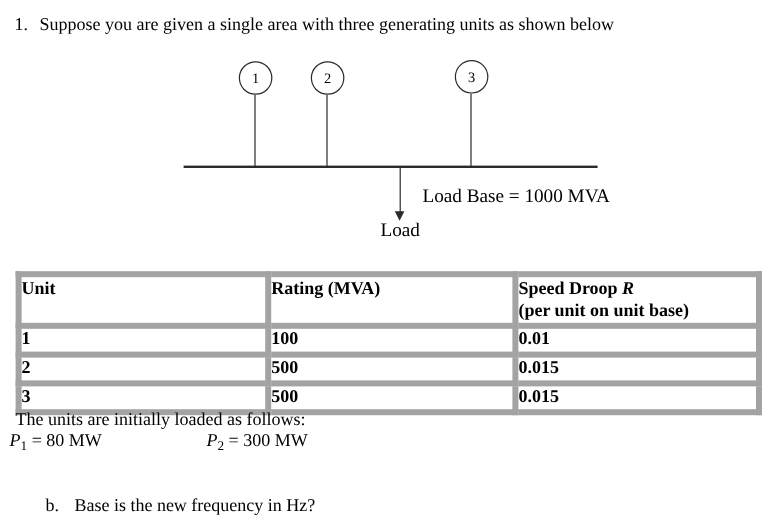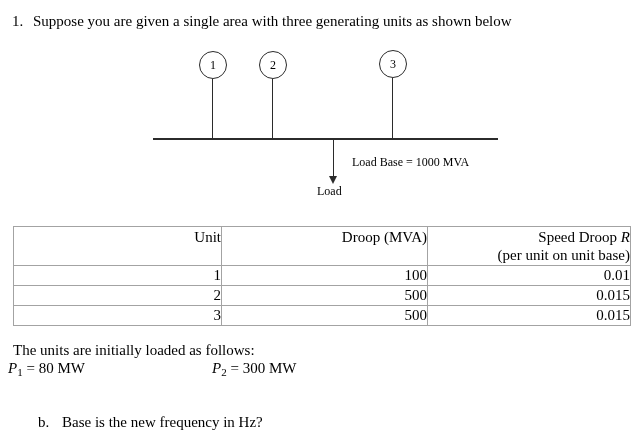--- a/index.html
+++ b/index.html
@@ -32,37 +32,38 @@
   .vline { position: absolute; width: 1px; background: #2b2b2b; }
   .hline { position: absolute; height: 2px; background: #2b2b2b; }
   .arrow-line { position: absolute; width: 1px; background: #2b2b2b; }
   .arrow-head {
     position: absolute;
     width: 0; height: 0;
     border-left: 4px solid transparent;
     border-right: 4px solid transparent;
     border-top: 8px solid #2b2b2b;
   }
-  .diagram-label { position: absolute; font-size: 12px; white-space: nowrap; }
+  .diagram-label { position: absolute; font-size: 16px; white-space: nowrap; }
 
   
   #spec-table {
     position: absolute;
     left: 13px; top: 226px;
     width: 617px;
     border-collapse: collapse;
     table-layout: fixed;
     font-size: 15px;
   }
   #spec-table td {
-    border: 1px solid #a3a3a3;
-    text-align: right;
+    border: 5px solid #a3a3a3;
+    text-align: left;
     padding: 0;
     line-height: 18px;
     overflow: hidden;
+    font-weight: bold;
   }
   #spec-table tr.hdr td { height: 37px; vertical-align: top; padding-top: 1px; }
   #spec-table tr.datarow td { height: 19px; line-height: 19px; }
 
   
   #loading-intro { left: 13px; top: 342px; white-space: nowrap; font-family: Liberation Serif, serif; }
   .pval { position: absolute; top: 360px; white-space: nowrap; }
   .pval i { font-style: italic; }
   .pval sub { font-size: 11px; vertical-align: -3px; line-height: 0; }
   .question { position: absolute; left: 38px; white-space: nowrap; }
@@ -105,21 +106,21 @@
 
   <table id="spec-table">
     <colgroup>
         <col style="width:208px">
         <col style="width:206px">
         <col style="width:203px">
       </colgroup>
     <tbody>
         <tr class="hdr">
       <td>Unit</td>
-      <td>Droop (MVA)</td>
+      <td>Rating (MVA)</td>
       <td>
         <span>Speed Droop </span><span id="droop-var">R</span><br>
         <span>(per unit on unit base)</span>
       </td>
     </tr>
     <tr class="datarow">
       <td>1</td>
       <td>100</td>
       <td>0.01</td>
     </tr>
@@ -134,21 +135,21 @@
       <td>0.015</td>
     </tr>
   </tbody>
     </table>
 
   <div id="loading-intro" class="abs">The units are initially loaded as follows:</div>
 
   <div class="pval" style="left:8px;font-family:Liberation Serif, serif;">
     <i>P</i><sub>1</sub><span> = 80 MW</span>
   </div>
-  <div class="pval" style="left:172px;margin-left:40px;">
+  <div class="pval" style="left:172px;">
     <i>P</i><sub>2</sub><span> = 300 MW</span>
   </div>
 
   <div class="question" style="top:414px;">
     <span class="letter">b.</span><span>Base is the new frequency in Hz?</span>
   </div>
 
 </div>
 
 </body></html>

